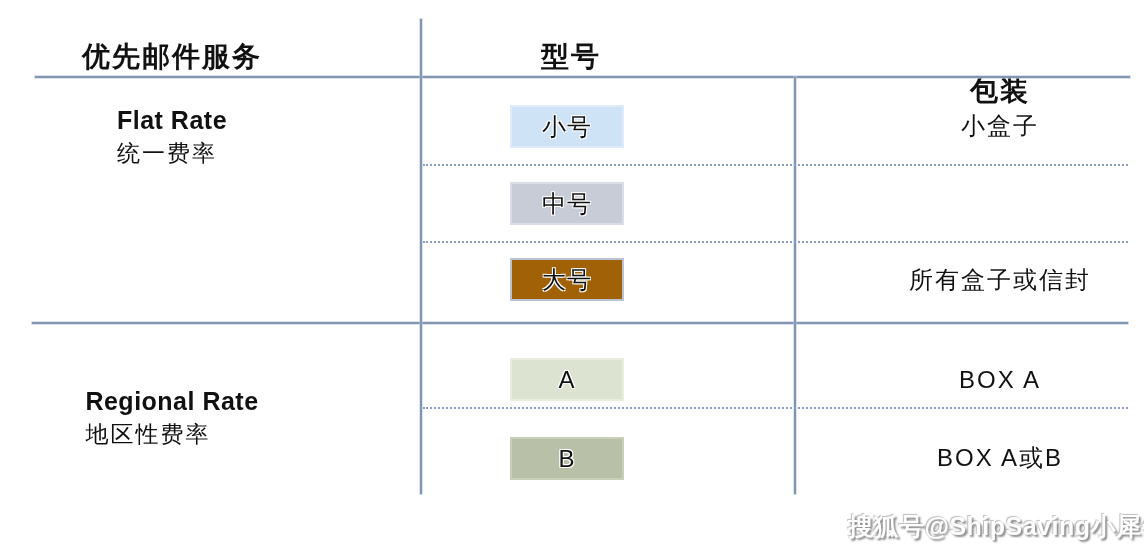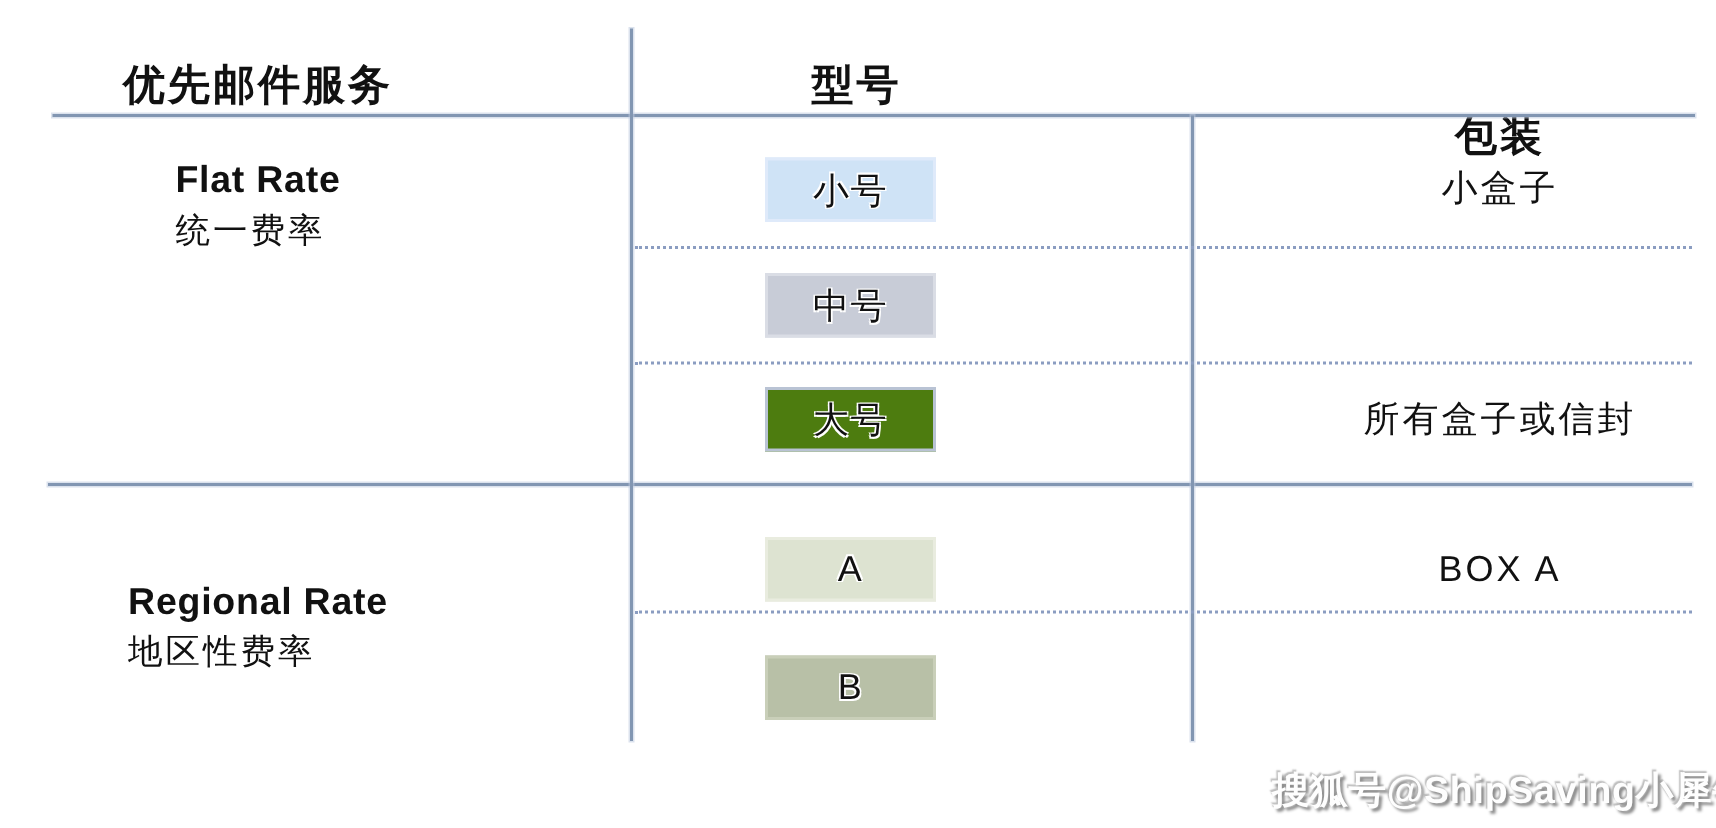--- a/index.html
+++ b/index.html
@@ -135,23 +135,24 @@
     <div class="en">Flat Rate</div>
     <div class="zh">统一费率</div>
   </div>
   <div class="service svc-2">
     <div class="en">Regional Rate</div>
     <div class="zh">地区性费率</div>
   </div>
 
   <div class="model-box mb-1" style="background-color: rgb(207, 227, 246); border-color: rgb(223, 234, 250);">小号</div>
   <div class="model-box mb-2" style="background-color: rgb(200, 204, 215); border-color: rgb(218, 221, 229);">中号</div>
-  <div class="model-box mb-3" style="background-color: #4d7c0f; border-color: rgb(185, 195, 212);">大号</div>
+  <div class="model-box mb-3" style="background-color: #a16207; border-color: rgb(185, 195, 212);">大号</div>
   <div class="model-box mb-4" style="background-color: rgb(221, 227, 209); border-color: rgb(233, 236, 223);">A</div>
   <div class="model-box mb-5" style="background-color: rgb(184, 192, 167); border-color: rgb(201, 207, 185);">B</div>
 
   <div class="packaging pk-1">小盒子</div>
   <div class="packaging pk-3">所有盒子或信封</div>
   <div class="packaging pk-4">BOX A</div>
+  <div class="packaging pk-5">BOX A或B</div>
 
   <div class="watermark">搜狐号@ShipSaving小犀牛</div>
 
 </div>
 
 </body></html>

